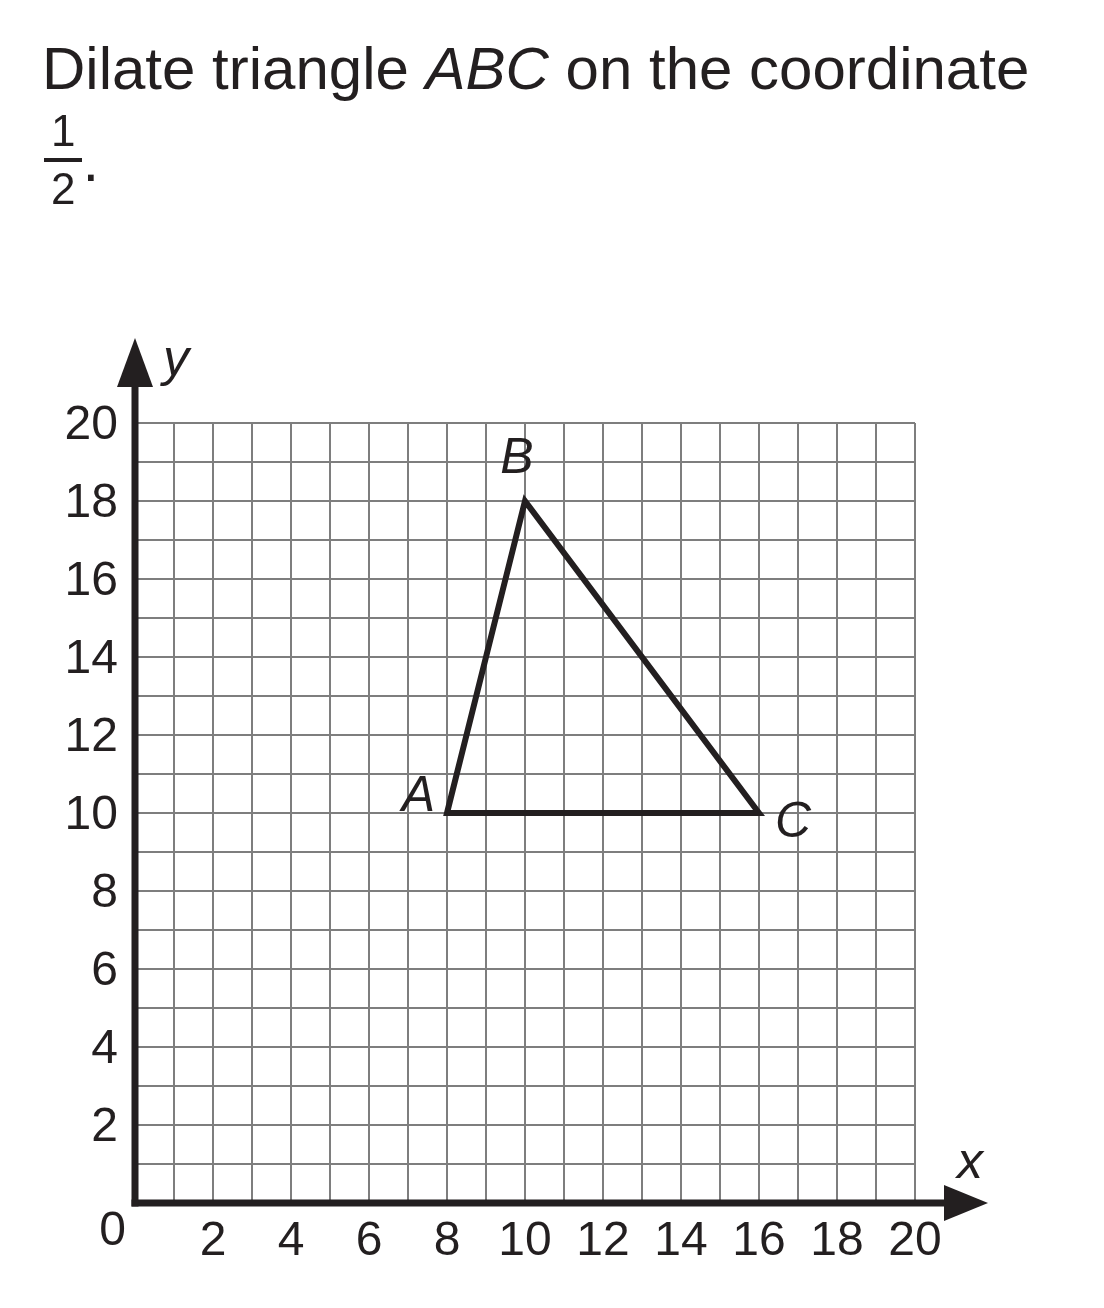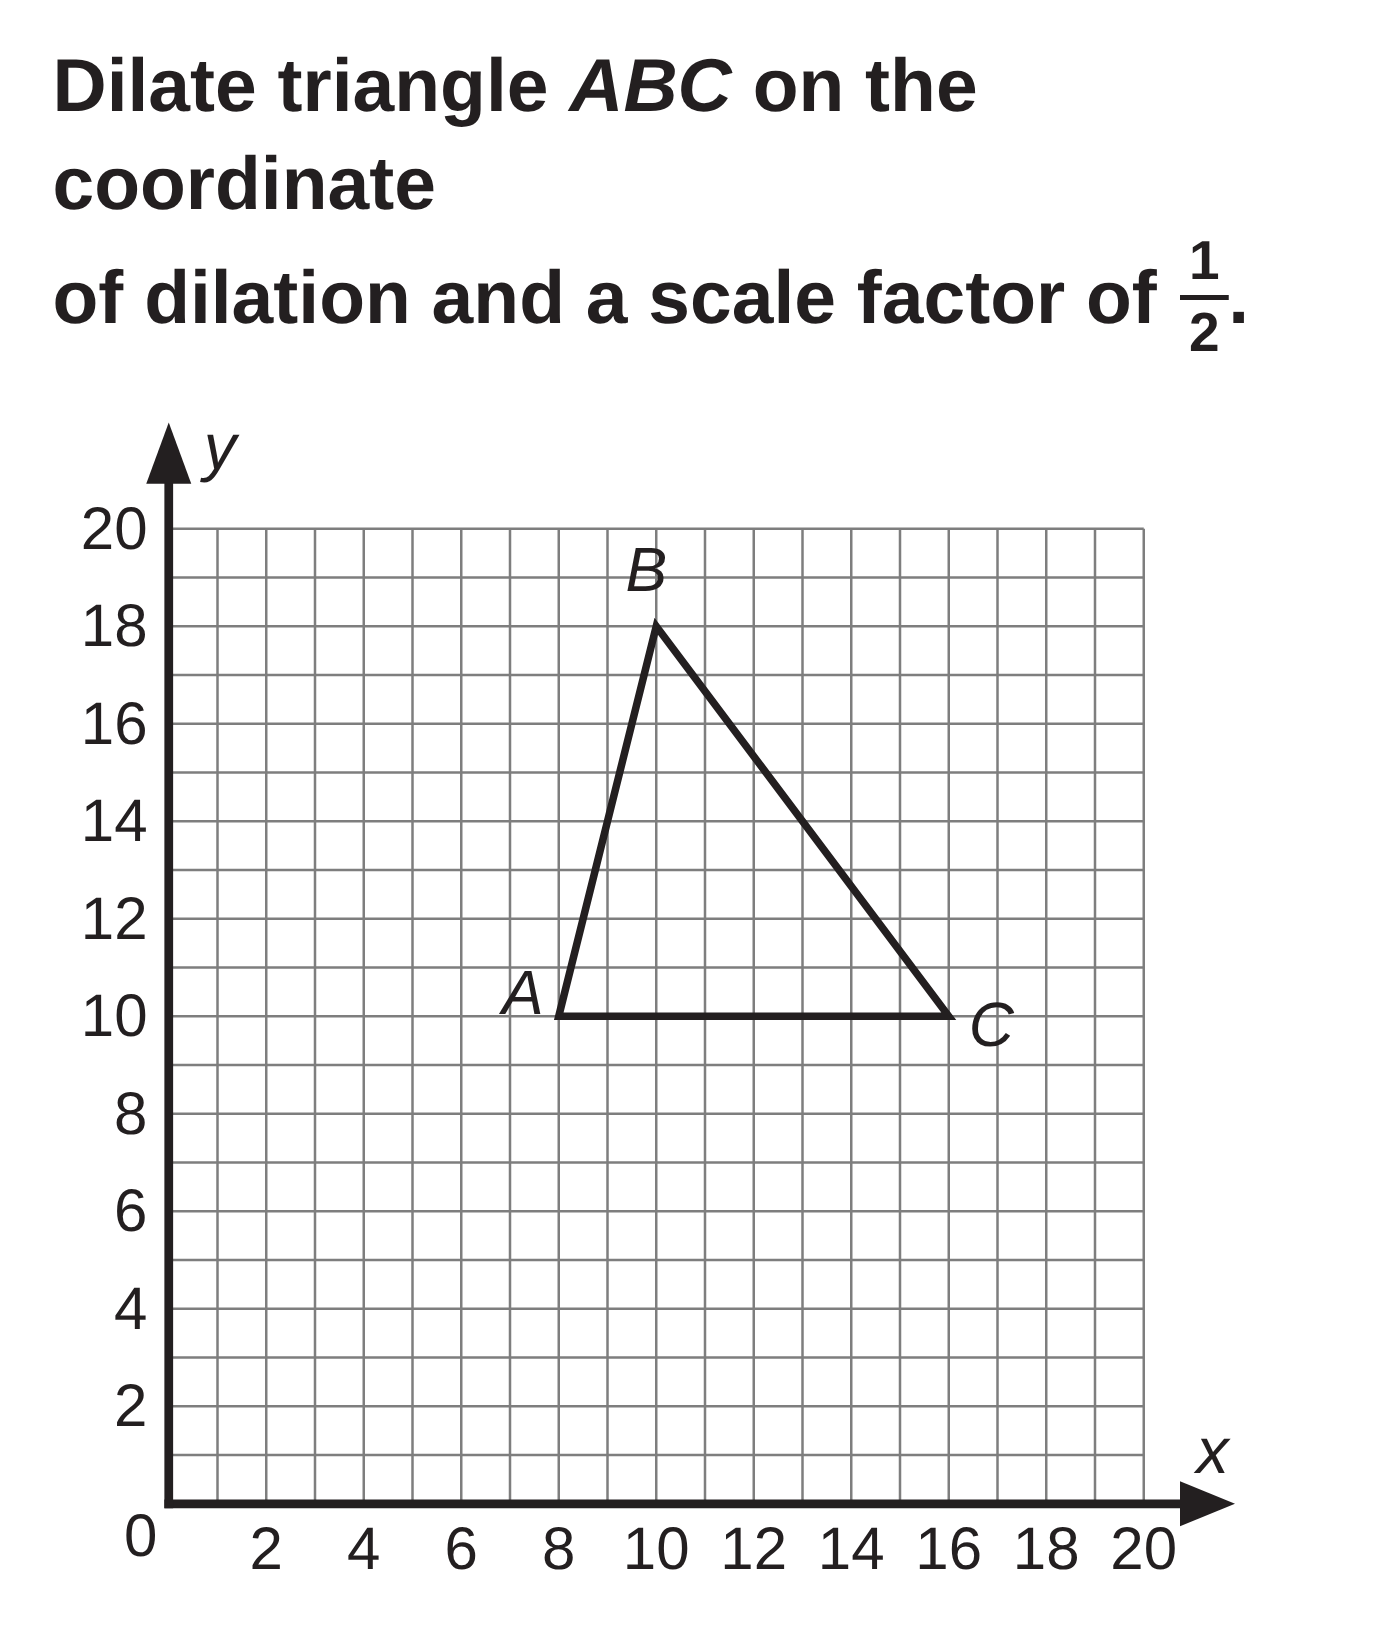--- a/index.html
+++ b/index.html
@@ -19,21 +19,20 @@
     position: absolute;
     top: 30px;
     left: 42px;
     right: 16px;
     font-size: 60px;
     line-height: 78px;
     color: #231f20;
   }
   .problem .line {
     white-space: pre-wrap;
-    font-weight: bold;
   }
   .it {
     font-style: italic;
   }
   .fraction {
     display: inline-block;
     text-align: center;
     font-size: 44px;
     line-height: 46px;
     vertical-align: -23px;
@@ -71,21 +70,21 @@
     font-style: italic;
     font-size: 50px;
     fill: #231f20;
   }
 </style>
 </head>
 <body>
 
 <div class="problem">
   <div class="line"><span>Dilate triangle </span><span class="it">ABC</span><span> on the coordinate</span></div>
-  <div class="line"><span>of dilation and a scale factor of </span><span class="fraction"><span class="num">1</span><span class="den">2</span></span><span>.</span></div>
+  <div class="line"><span class="fraction"><span class="num">1</span><span class="den">2</span></span><span>.</span></div>
 </div>
 
 <div class="chart-wrap" id="chart"><svg viewBox="0 0 1104 975" width="1104" height="975">
       <g stroke="#7e7e7e" stroke-width="2">
         <line x1="174" y1="90" x2="174" y2="870"></line>
         <line x1="213" y1="90" x2="213" y2="870"></line>
         <line x1="252" y1="90" x2="252" y2="870"></line>
         <line x1="291" y1="90" x2="291" y2="870"></line>
         <line x1="330" y1="90" x2="330" y2="870"></line>
         <line x1="369" y1="90" x2="369" y2="870"></line>

